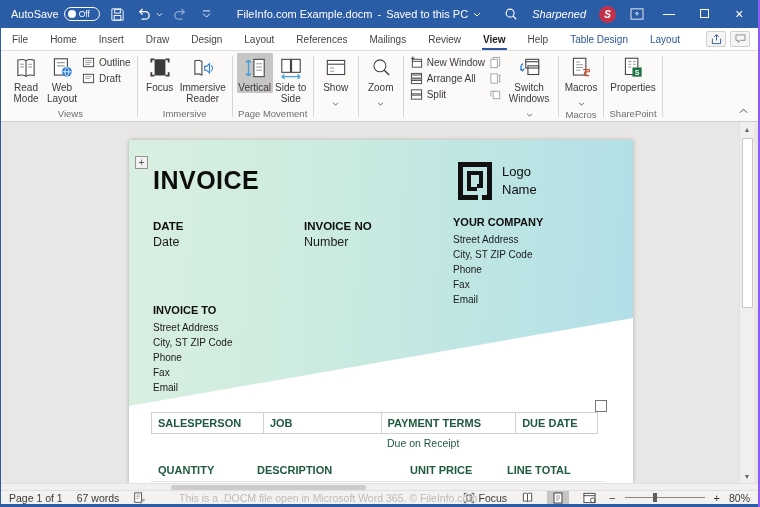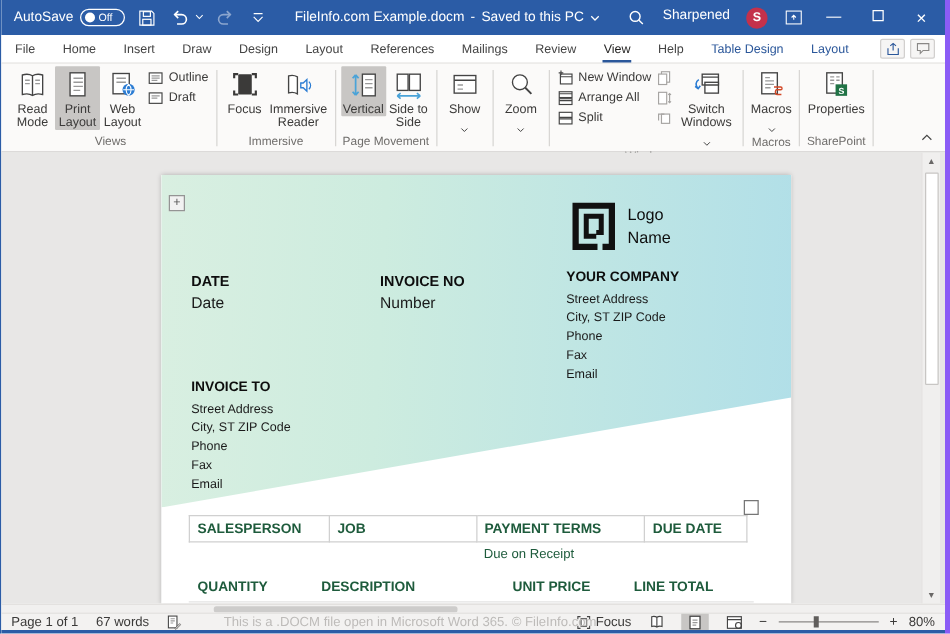--- a/index.html
+++ b/index.html
@@ -1,39 +1,39 @@
 <!DOCTYPE html>
 <html><head>
 <meta charset="utf-8">
 <style>
   * { margin:0; padding:0; box-sizing:border-box; }
   html,body { width:760px; height:507px; font-family:"Liberation Sans", sans-serif; }
   .window { width:760px; height:507px; background:#fff; position:relative; overflow:hidden;
-            border-left:1px solid #2b5ca6; border-right:4px solid #8b5cf6; }
+            border-left:1px solid #2b5ca6; border-right:2px solid #8b5cf6; }
 
   
   .titlebar { height:28px; background:#2b5ca6; display:flex; align-items:center; color:#fff; font-size:11px; padding:0 6px; }
   .qat { display:flex; align-items:center; gap:10px; padding-left:4px; }
   .autosave { display:flex; align-items:center; gap:5px; }
   .toggle { width:36px; height:14px; border:1px solid #fff; border-radius:8px; display:flex; align-items:center; padding:0 3px; gap:3px; }
   .knob { width:8px; height:8px; border-radius:50%; background:#fff; }
   .toggle-text { font-size:8.5px; }
   .tb-ic { width:16px; height:16px; display:inline-flex; align-items:center; justify-content:center; }
   .undo-chev { font-size:7px; margin-left:-6px; }
   .dim { opacity:.45; }
   .title-center { flex:1; display:flex; align-items:center; justify-content:center; gap:5px; white-space:nowrap; font-size:11px; }
-  .title-right { display:flex; align-items:flex-start; gap:13px; padding-right:2px; }
+  .title-right { display:flex; align-items:center; gap:13px; padding-right:2px;font-style:italic; }
   .avatar { width:17px; height:17px; border-radius:50%; background:#c4314b; color:#fff; font-size:10px; font-weight:bold; display:flex; align-items:center; justify-content:center; }
   .winbtn { width:22px; text-align:center; font-size:12px; }
   .maxbox { width:9px; height:9px; border:1px solid #fff; display:inline-block; }
 
   
   .tabrow { height:23px; background:#ffffff; display:flex; align-items:stretch; font-size:10px; color:#444; border-bottom:1px solid #e1dfdd;justify-content:flex-end; }
   .tab { padding:0 11px; display:flex; align-items:center; position:relative; }
-  .tab.active { color:#1f1e1d; font-weight:normal; }
+  .tab.active { color:#1f1e1d; font-weight:bold; }
   .tab.active::after { content:""; position:absolute; left:10px; right:10px; bottom:0; height:2.5px; background:#2b579a; }
   .tab.ctx { color:#2b579a; }
   .tabrow-right { margin-left:auto; display:flex; align-items:center; gap:4px; padding-right:8px; }
   .mini-btn { width:20px; height:16px; border:1px solid #d2d0ce; border-radius:2px; display:flex; align-items:center; justify-content:center; background:#f6f5f4; }
 
   
   .ribbon { height:71px; background:#fbfaf9; border-bottom:1px solid #d2d0ce; display:flex; align-items:stretch; padding:2px 0 0 4px; position:relative; }
   .rgroup { display:flex; flex-direction:column; padding:0 3px; }
   .rrow { display:flex; align-items:flex-start; flex:1; }
   .rsep { width:1px; background:#d8d6d4; margin:3px 1px 4px 1px; }
@@ -200,29 +200,20 @@
       <div class="rrow">
         <button class="bigbtn">
           <span class="icn">
             <svg width="26" height="26" viewBox="0 0 24 24">
                 <path d="M12 5.2C10 4 7 3.9 4.5 4.6V19c2.5-.7 5.5-.6 7.5.7 2-1.3 5-1.4 7.5-.7V4.6C17 3.9 14 4 12 5.2z" fill="#fff" stroke="#444"></path>
                 <path d="M12 5.2v14.5" stroke="#444"></path>
                 <path d="M6.5 8.5h3.5M6.5 11h3.5M14 8.5h3.5M14 11h3.5" stroke="#9a9a9a"></path>
               </svg>
           </span>
           <span class="blbl">Read Mode</span>
-        </button>
-        <button class="bigbtn sel">
-          <span class="icn">
-            <svg width="26" height="26" viewBox="0 0 24 24">
-                <rect x="6.5" y="3" width="11" height="17" fill="#fff" stroke="#444"></rect>
-                <path d="M9 7h7M9 10h7M9 13h7M9 16h5" stroke="#9a9a9a"></path>
-              </svg>
-          </span>
-          <span class="blbl">Print Layout</span>
         </button>
         <button class="bigbtn">
           <span class="icn">
             <svg width="26" height="26" viewBox="0 0 24 24">
                 <rect x="5" y="3.5" width="12" height="15" fill="#fff" stroke="#444"></rect>
                 <path d="M7.5 7h7M7.5 10h7" stroke="#9a9a9a"></path>
                 <circle cx="16.5" cy="15.5" r="4.5" fill="#2b7cd3"></circle>
                 <path d="M12.5 15.5h8M16.5 11.3c-2.5 2.5-2.5 6 0 8.4M16.5 11.3c2.5 2.5 2.5 6 0 8.4" fill="none" stroke="#fff" stroke-width=".8"></path>
               </svg>
           </span>
@@ -464,20 +455,21 @@
         </svg>
     </span>
   </div>
 
   <div class="workspace">
     <div class="page">
       <div class="teal"></div>
 
       <div class="abs move-handle">+</div>
 
+      <div class="abs inv-title">INVOICE</div>
 
       <div class="abs" style="left:24px; top:76px;">
         <span class="lbl-sm">DATE</span>
       </div>
       <div class="abs val-sm" style="left:24px; top:95px;">Date</div>
 
       <div class="abs" style="left:175px; top:76px;">
         <span class="lbl-sm">INVOICE NO</span>
       </div>
       <div class="abs val-sm" style="left:175px; top:95px;">Number</div>

